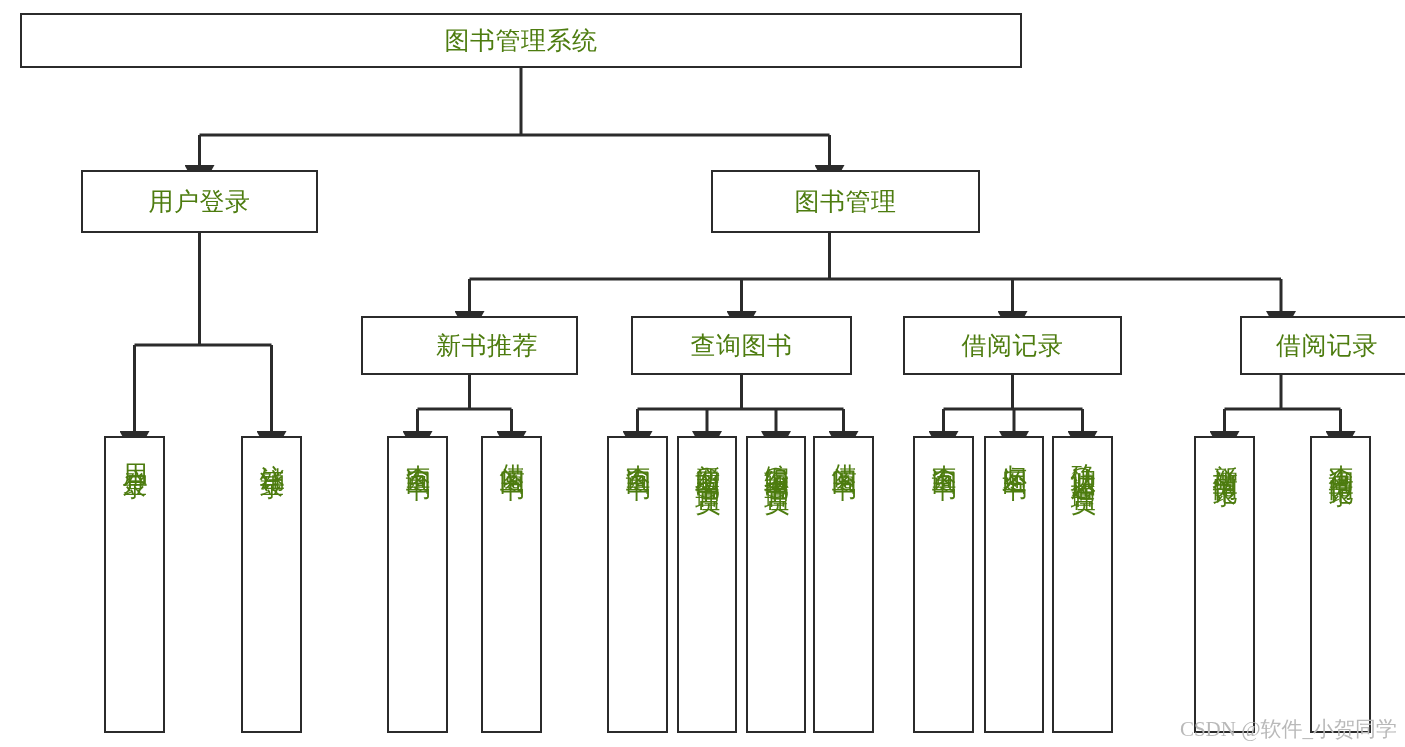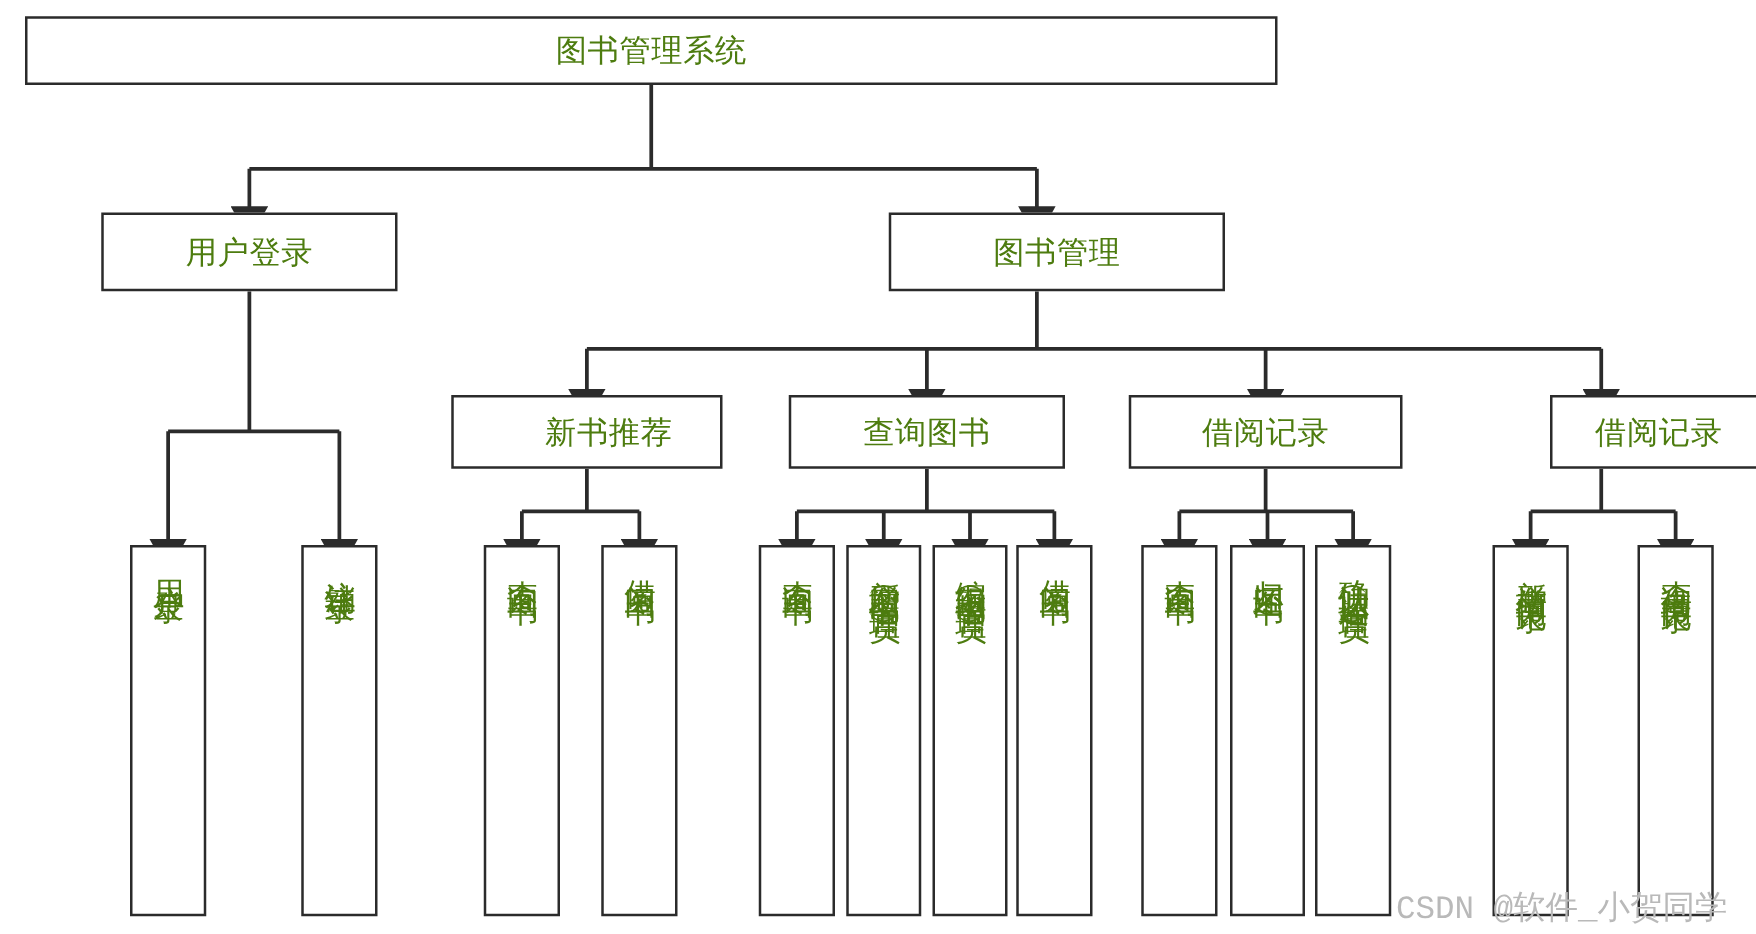--- a/index.html
+++ b/index.html
@@ -53,26 +53,26 @@
   .node.vert .label {
     writing-mode: vertical-rl;
     text-orientation: upright;
     font-size: 25px;
     line-height: 1.05;
     letter-spacing: 4px;
     white-space: nowrap;
   }
   #watermark {
     position: absolute;
-    right: 23px;
+    right: 8px;
     bottom: 4px;
-    font-size: 26px;
+    font-size: 21px;
     color: #b9b9b9;
     white-space: nowrap;
-    font-family: Liberation Mono, monospace;
+    font-family: Liberation Serif, serif;
   }
 </style>
 </head>
 <body>
 
 <div id="canvas">
   <svg id="edges" viewBox="0 0 1405 747" xmlns="http://www.w3.org/2000/svg">
     <defs>
       <marker id="arrow" markerWidth="9" markerHeight="10" refX="1" refY="5" orient="auto" markerUnits="strokeWidth">
         <path d="M0,0 L9,5 L0,10 z" fill="#2b2b2b"></path>

